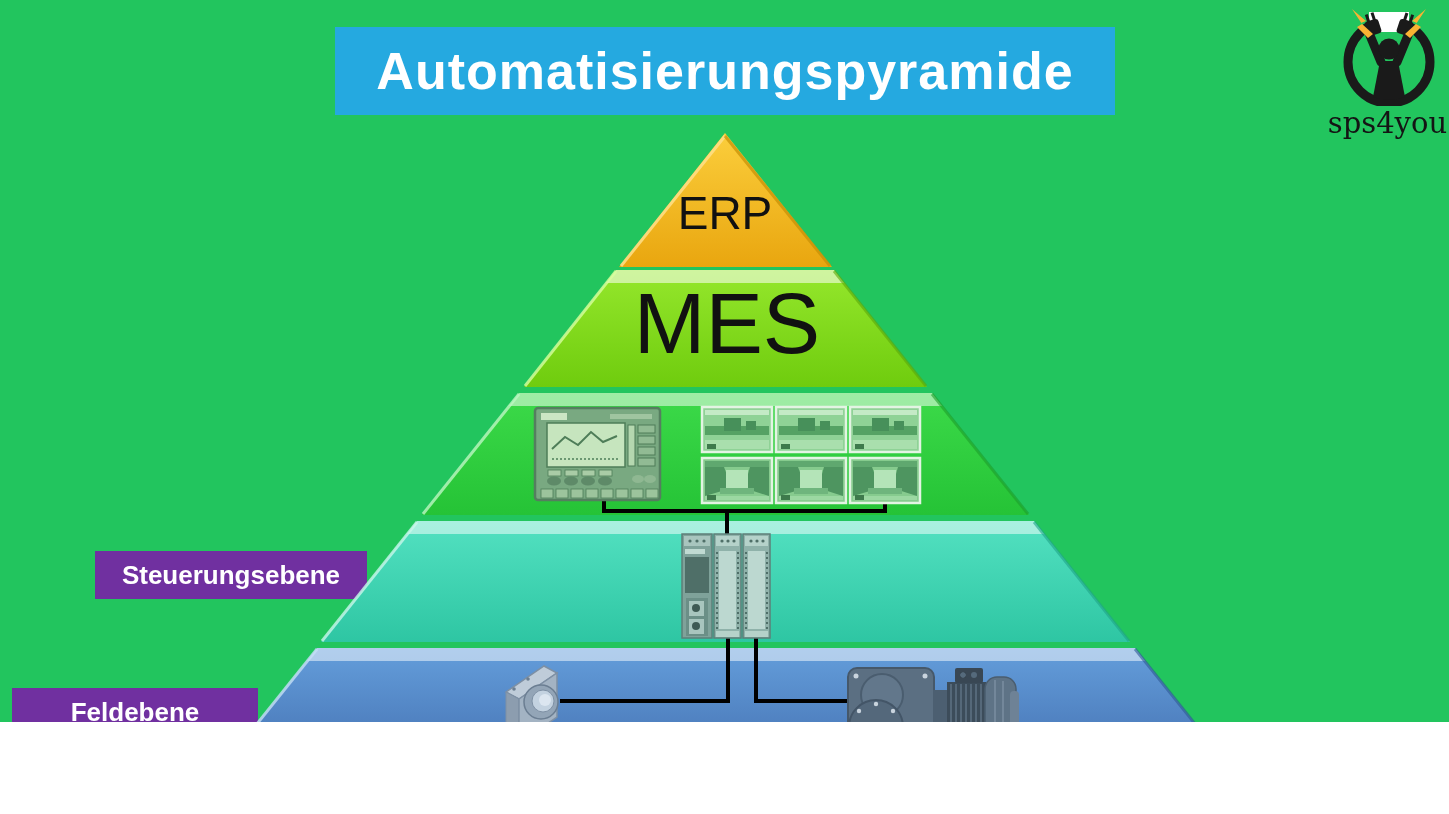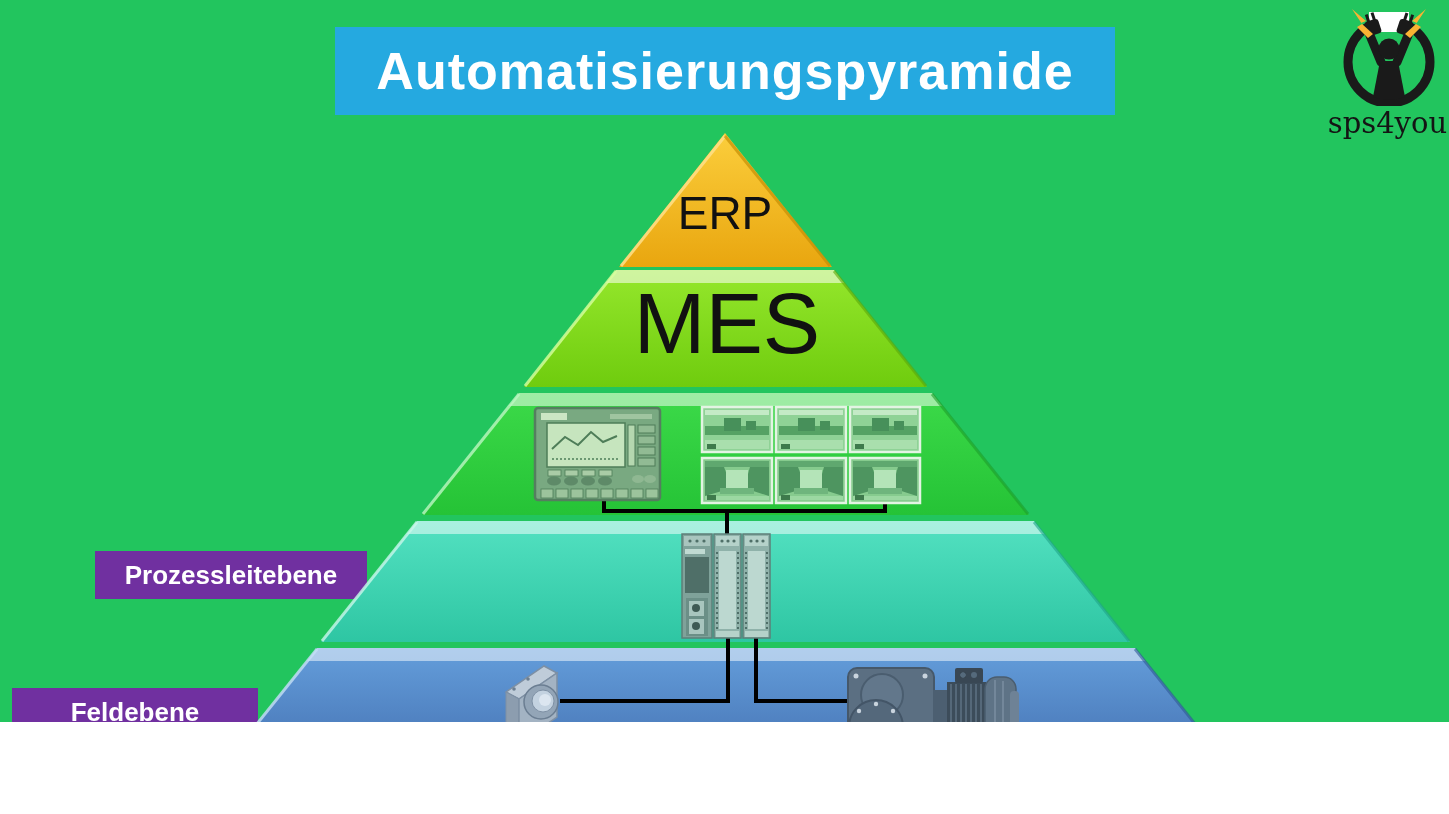--- a/index.html
+++ b/index.html
@@ -20,21 +20,21 @@
   .conn{fill:none;stroke:#000000;stroke-width:4;}
 </style>
 </head>
 <body>
 
 <div class="stage">
 
   <div class="title-bar">Automatisierungspyramide</div>
 
   <div class="lvl-label" style="left:95px;top:551px;width:272px">
-    <span>Prozessleitebene</span>
+    <span>Steuerungsebene</span>
   </div>
   <div class="lvl-label" style="left:12px;top:688px;width:246px">
     <span>Feldebene</span>
   </div>
 
   <svg class="pyramid" width="1449" height="814" viewBox="0 0 1449 814">
     <defs>
       <linearGradient id="g1" x1="0" y1="0" x2="0" y2="1">
         <stop offset="0" stop-color="#FBCE3C"></stop>
           <stop offset="1" stop-color="#E9A60F"></stop>

